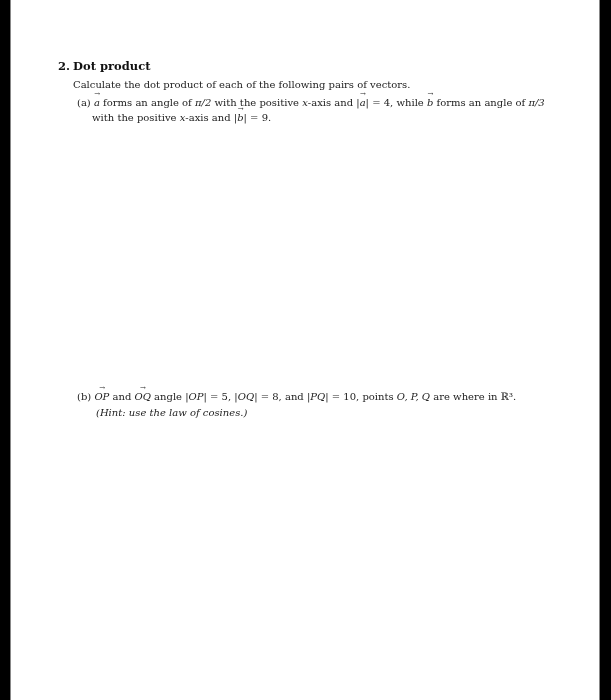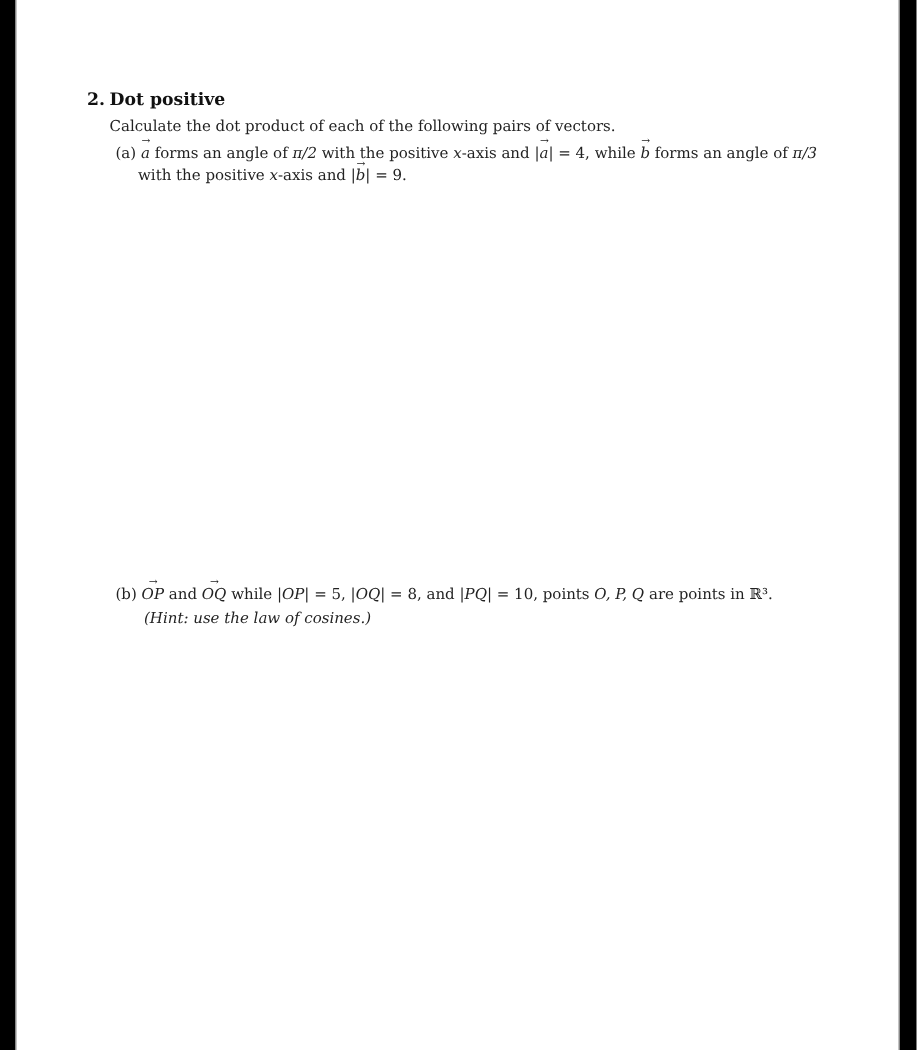--- a/index.html
+++ b/index.html
@@ -10,31 +10,31 @@
   .it { font-style: italic; }
   .vec { position: relative; display: inline-block; font-style: italic; }
   .vec::before { content: "\2192"; position: absolute; left: 50%; transform: translateX(-45%); top: -7px; font-size: 7px; font-style: normal; }
 </style>
 </head>
 <body>
 
 <div class="page"></div>
 
 <div class="txt bold" style="left:58px; top:61px;">2.</div>
-<div class="txt bold" style="left:73px; top:61px;">Dot positive</div>
+<div class="txt bold" style="left:73px; top:61px;">Dot product</div>
 
 <div class="txt" style="left:73px; top:80px;">Calculate the dot product of each of the following pairs of vectors.</div>
 
 <div class="txt" style="left:77px; top:98px;text-align:right;">
   <span>(a)</span>
   <span class="vec">a</span><span> forms an angle of </span><span class="it">π/2</span><span> with the positive </span><span class="it">x</span><span>-axis and |</span><span class="vec">a</span><span>| = 4, while </span><span class="vec">b</span><span> forms an angle of </span><span class="it">π/3</span>
 </div>
 
 <div class="txt" style="left:92px; top:113px;">
   <span>with the positive </span><span class="it">x</span><span>-axis and |</span><span class="vec">b</span><span>| = 9.</span>
 </div>
 
 <div class="txt" style="left:77px; top:392px;">
   <span>(b)</span>
-  <span class="vec">OP</span><span> and </span><span class="vec">OQ</span><span> while |</span><span class="it">OP</span><span>| = 5, |</span><span class="it">OQ</span><span>| = 8, and |</span><span class="it">PQ</span><span>| = 10, points </span><span class="it">O, P, Q</span><span> are points in </span><span>ℝ³</span><span>.</span>
+  <span class="vec">OP</span><span> and </span><span class="vec">OQ</span><span> angle |</span><span class="it">OP</span><span>| = 5, |</span><span class="it">OQ</span><span>| = 8, and |</span><span class="it">PQ</span><span>| = 10, points </span><span class="it">O, P, Q</span><span> are where in </span><span>ℝ³</span><span>.</span>
 </div>
 
 <div class="txt it" style="left:96px; top:408px;">(Hint: use the law of cosines.)</div>
 
 </body></html>

